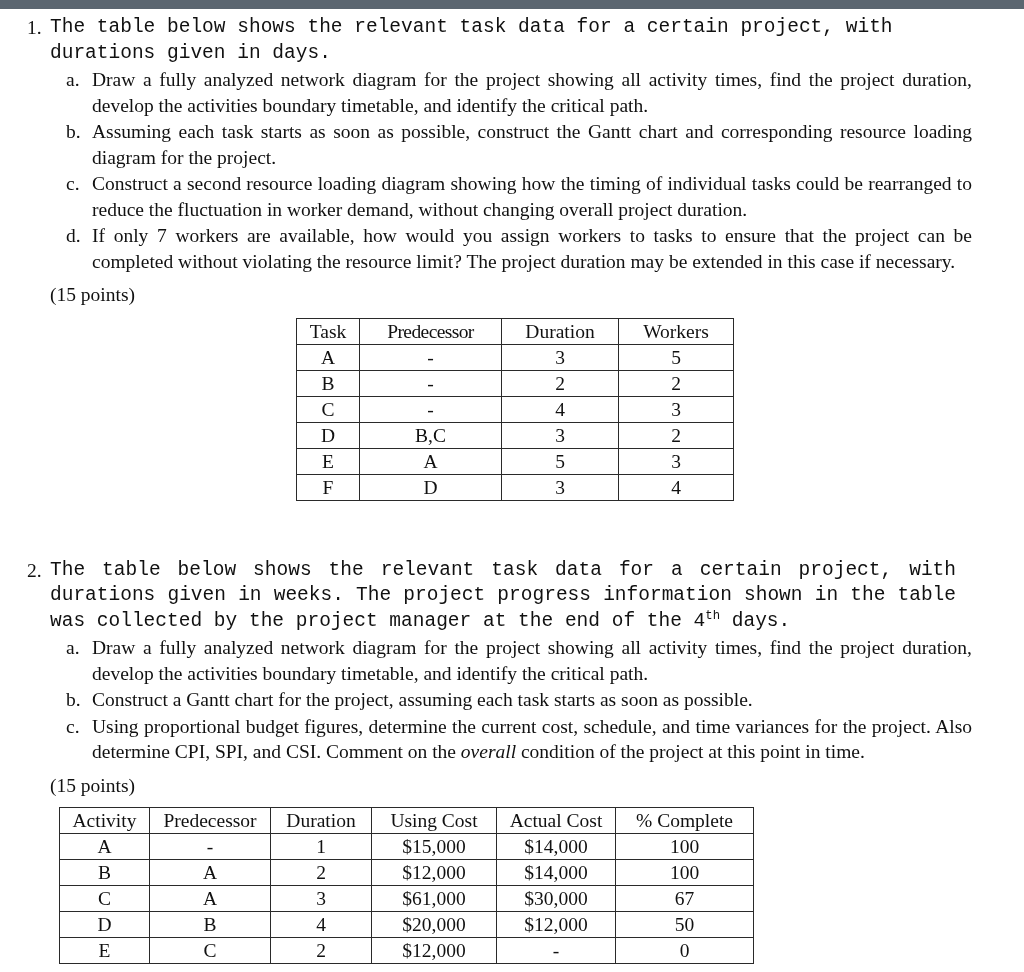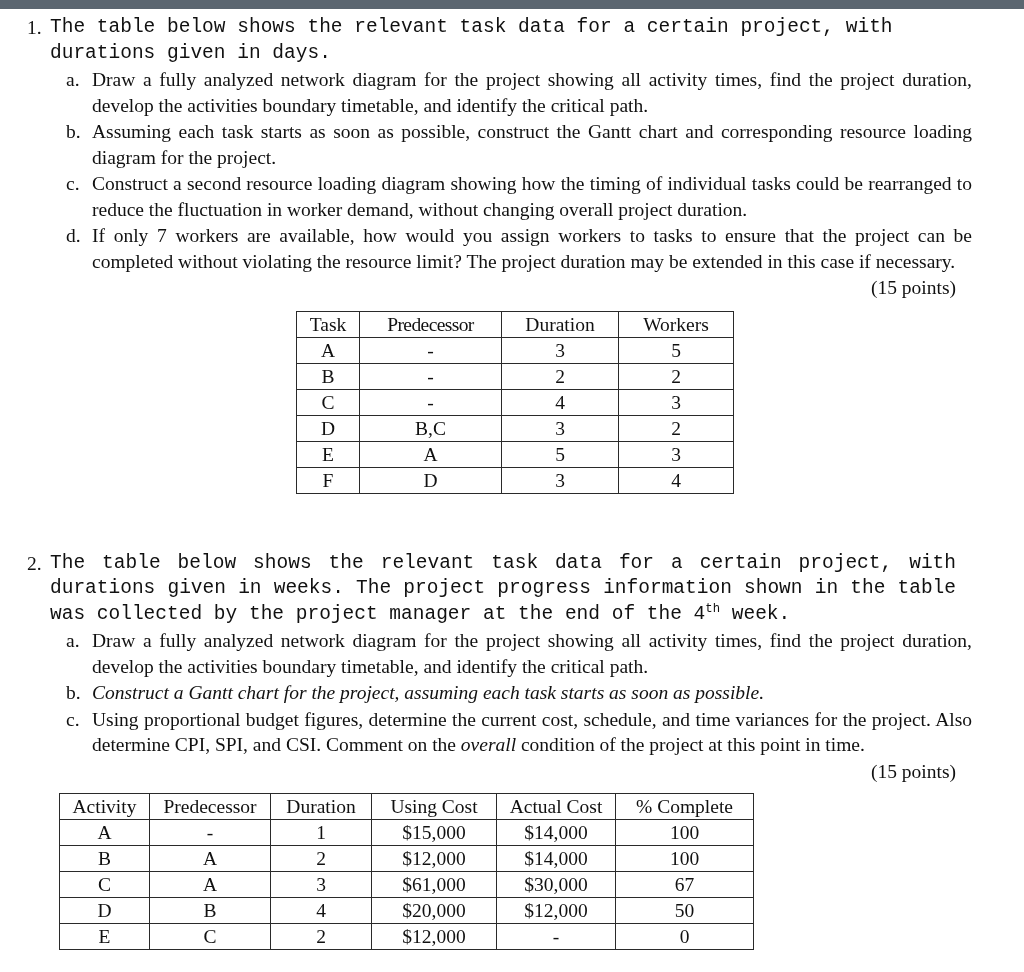--- a/index.html
+++ b/index.html
@@ -71,32 +71,31 @@
     font-size: 19.5px;
     line-height: 25.5px;
   }
   .subtext {
     font-size: 19.5px;
     line-height: 25.5px;
     text-align: justify;
     text-justify: inter-word;
     padding-right: 52px;
   }
-  .subtext.nojustify { text-align: left; font-style: italic; }
+  .subtext.nojustify { text-align: left; }
   .qtext.nojustify { text-align: left; }
 
   sup { font-size: 0.63em; vertical-align: super; line-height: 0; }
   i, .ital { }
 
   .points {
     font-size: 19.5px;
     line-height: 25.5px;
-    text-align: right;
     padding-right: 68px;
-    margin-top: 1px;
+    margin-top: 8px;
   }
 
   
   .tbl-wrap { display: flex; }
 
   table.data {
     border-collapse: collapse;
     font-size: 19.5px;
     background: #fff;
     table-layout: fixed;
@@ -223,21 +222,21 @@
         </tr>
       </tbody>
     </table>
   </div>
 
   <div class="spacer-after-t1"></div>
 
   <ul class="qlist sec2">
     <li class="qitem">
       <span class="qmarker">2.</span>
-      <div class="qtext"><span>The table below shows the relevant task data for a certain project, with durations given in weeks. The project progress information shown in the table was collected by the project manager at the end of the 4</span><sup>th</sup><span> week.</span></div>
+      <div class="qtext"><span>The table below shows the relevant task data for a certain project, with durations given in weeks. The project progress information shown in the table was collected by the project manager at the end of the 4</span><sup>th</sup><span> days.</span></div>
 
       <ul class="sublist">
         <li class="subitem">
           <span class="submarker">a.</span>
           <div class="subtext">Draw a fully analyzed network diagram for the project showing all activity times, find the project duration, develop the activities boundary timetable, and identify the critical path.</div>
         </li>
         <li class="subitem">
           <span class="submarker">b.</span>
           <div class="subtext nojustify">Construct a Gantt chart for the project, assuming each task starts as soon as possible.</div>
         </li>

